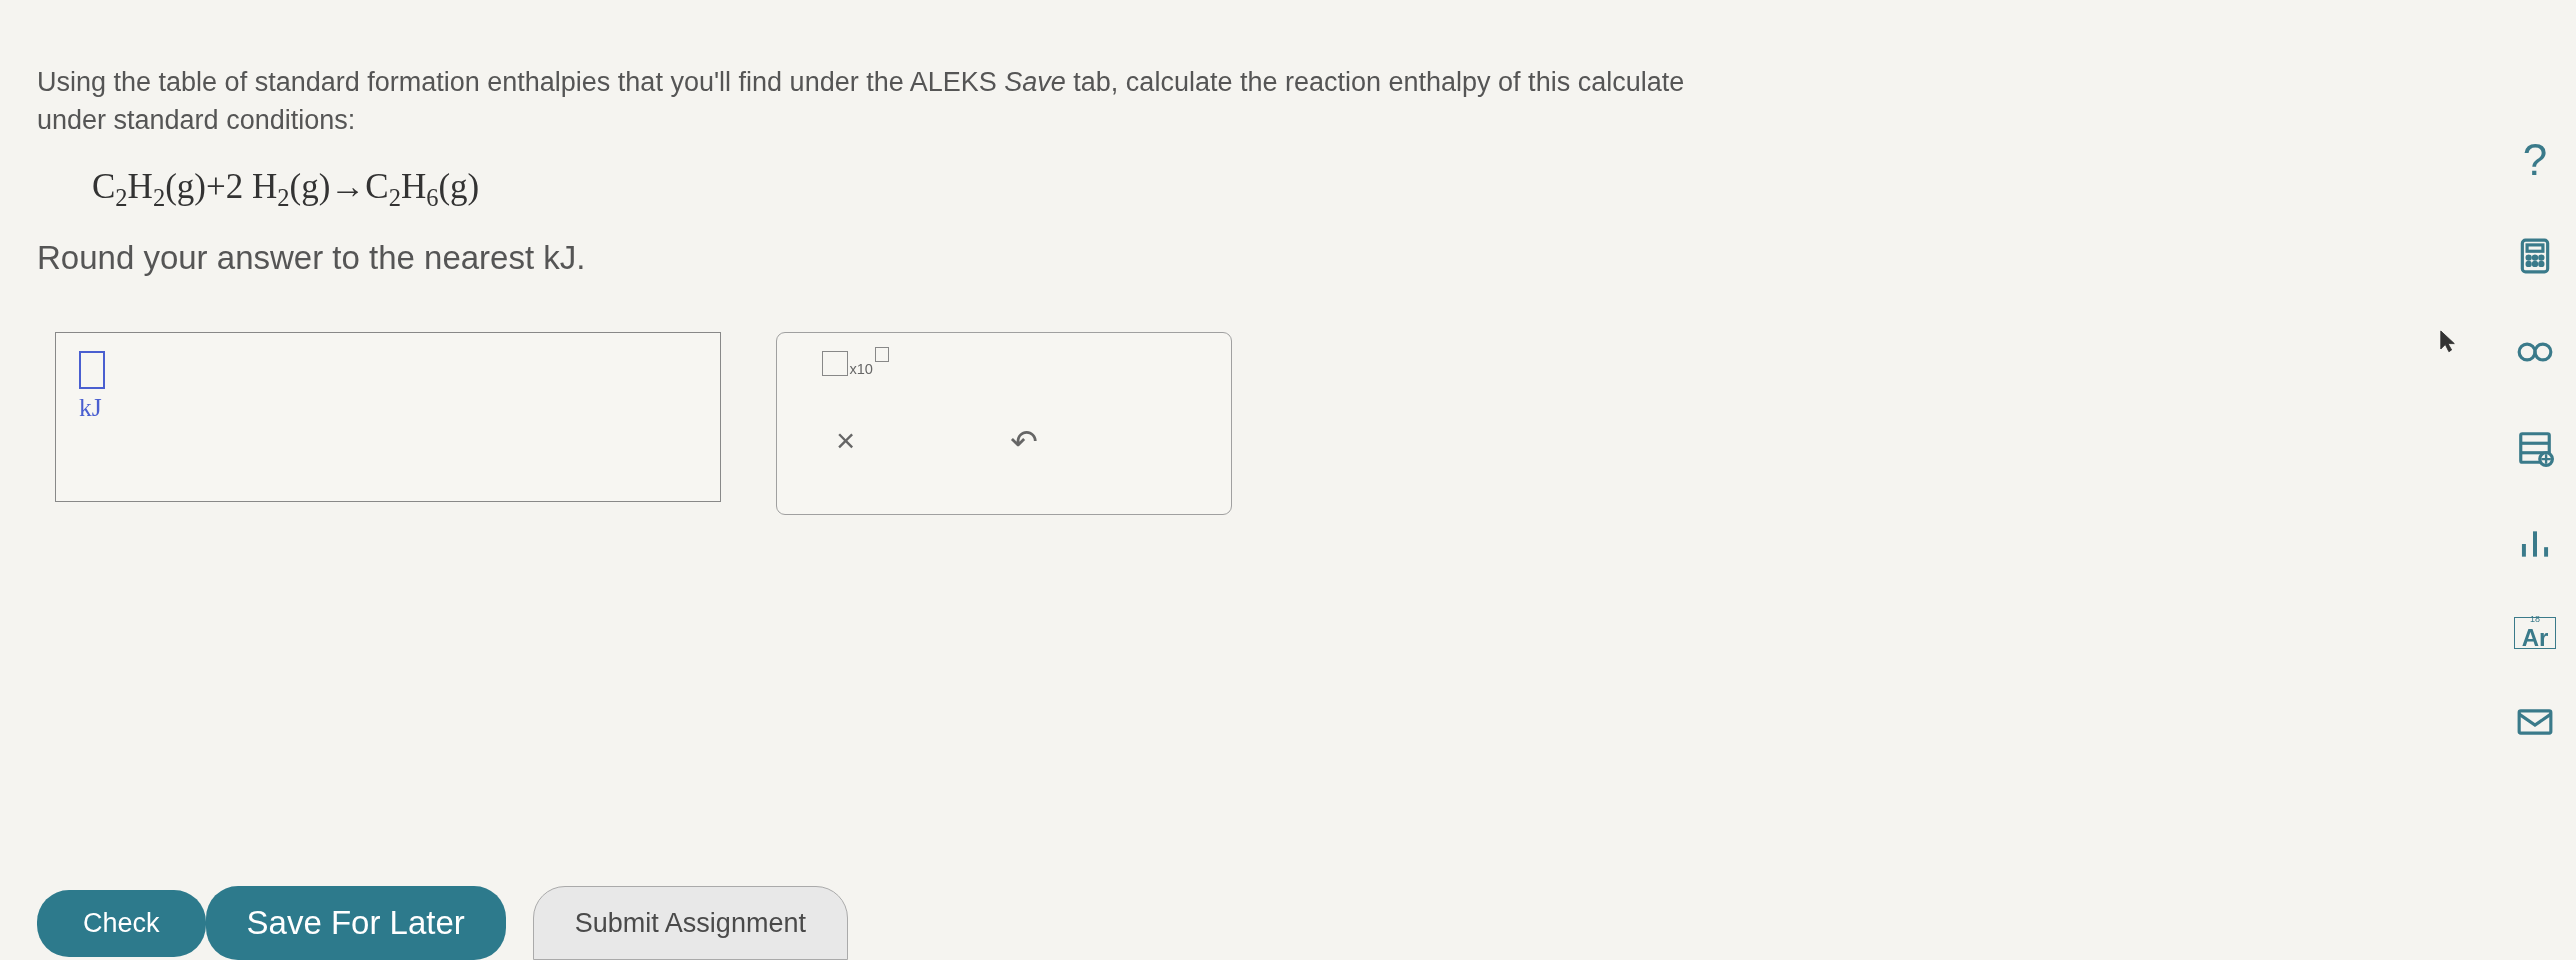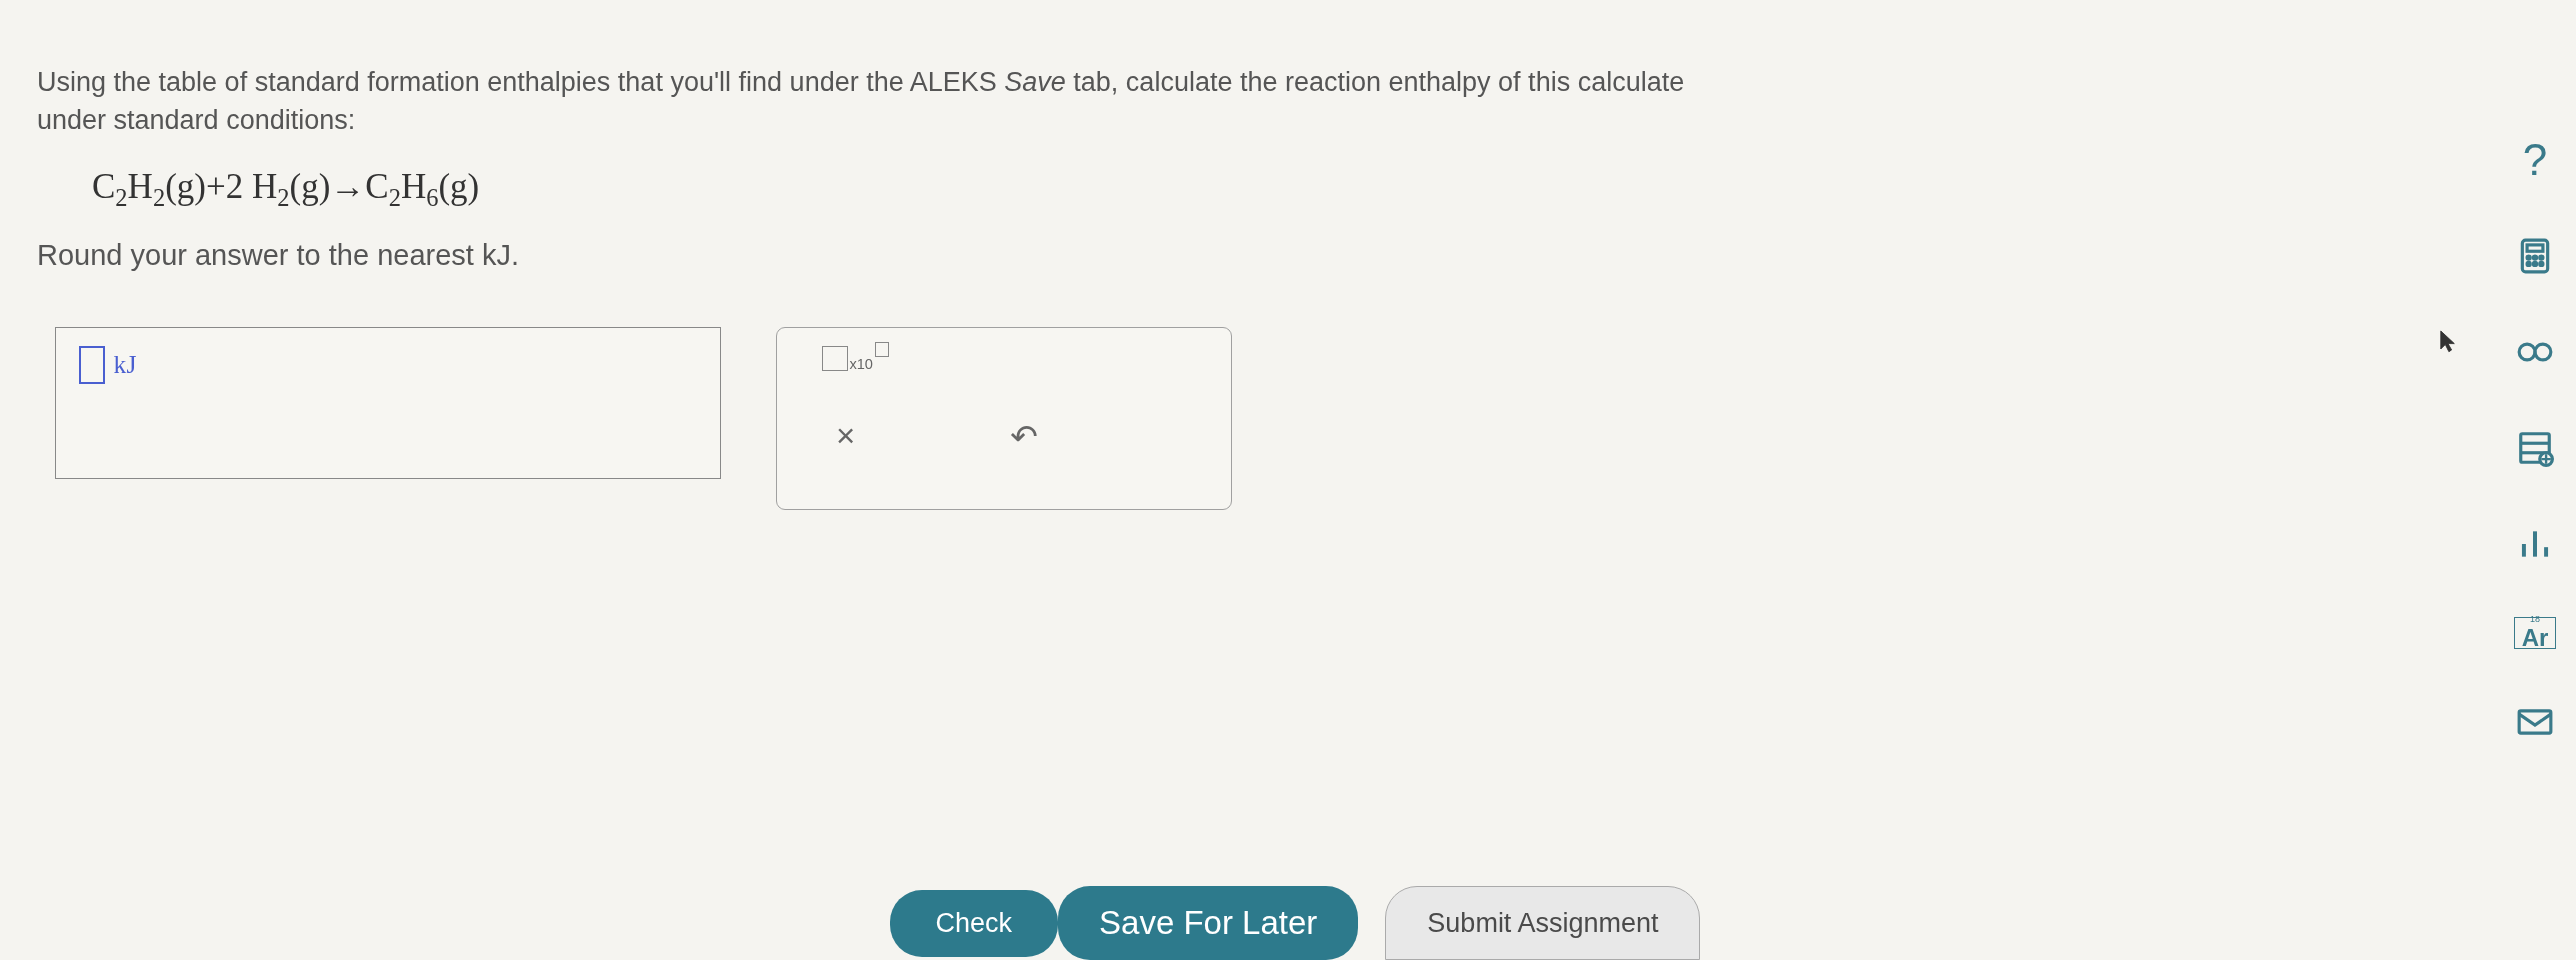--- a/index.html
+++ b/index.html
@@ -31,38 +31,39 @@
       font-family: Liberation Serif, serif;
       font-size: 35px;
       margin: 27px 0 27px 55px;
       color: #333;
     }
     .sub {
       font-size: 0.7em;
       vertical-align: sub;
     }
     .round-text {
-      font-size: 29px;
+      font-size: 33px;
       color: #555;
       margin-top: 20px;
     }
     .answer-row {
       display: flex;
       gap: 55px;
       margin-top: 55px;
       margin-left: 18px;
     }
     .answer-box {
       border: 1.8px solid #888;
       width: 666px;
-      height: 152px;
+      height: 170px;
       padding: 18px 23px;
       display: flex;
       align-items: flex-start;
       background: #f7f6f2;
+      flex-direction: column;
     }
     .input-placeholder {
       width: 25.6px;
       height: 38px;
       border: 2.7px solid #4a5fd0;
       margin-right: 9px;
     }
     .unit-label {
       font-family: 'Times New Roman', serif;
       font-size: 25.6px;
@@ -115,21 +116,21 @@
       font-size: 33px;
       color: #666;
       cursor: pointer;
     }
     .footer {
       position: absolute;
       bottom: 0;
       left: 0;
       right: 0;
       display: flex;
-      justify-content: center;
+      justify-content: flex-start;
       align-items: center;
       padding: 18px 23px 0 37px;
     }
     .check-btn {
       background: #2d7a8c;
       color: white;
       border: none;
       border-radius: 32px;
       padding: 18px 46px;
       font-size: 27px;

